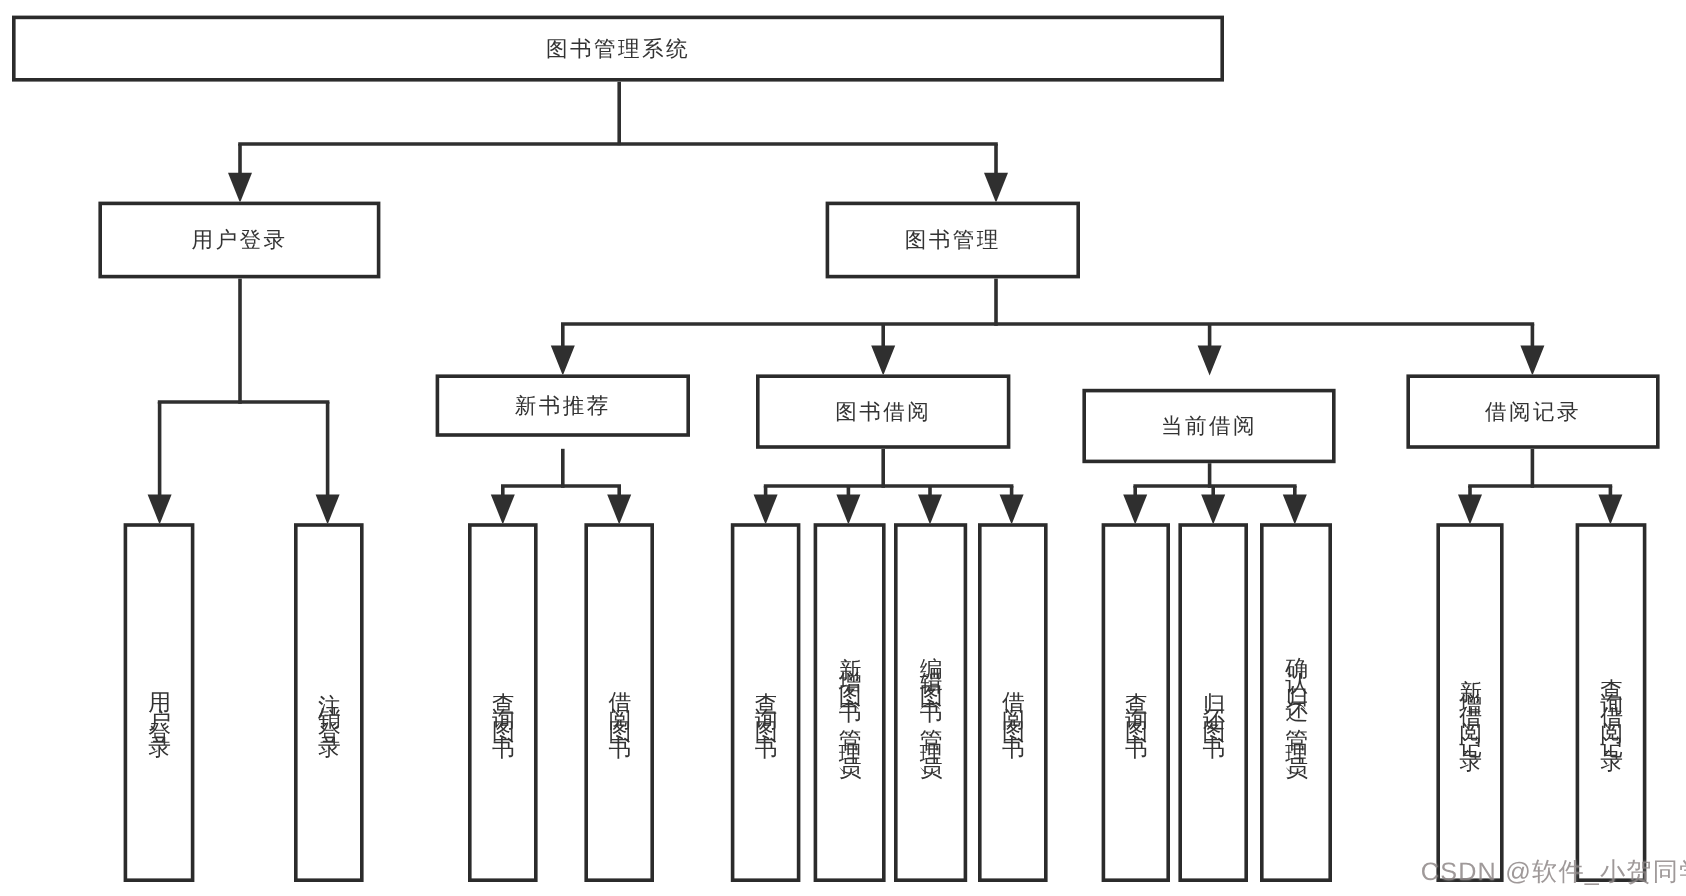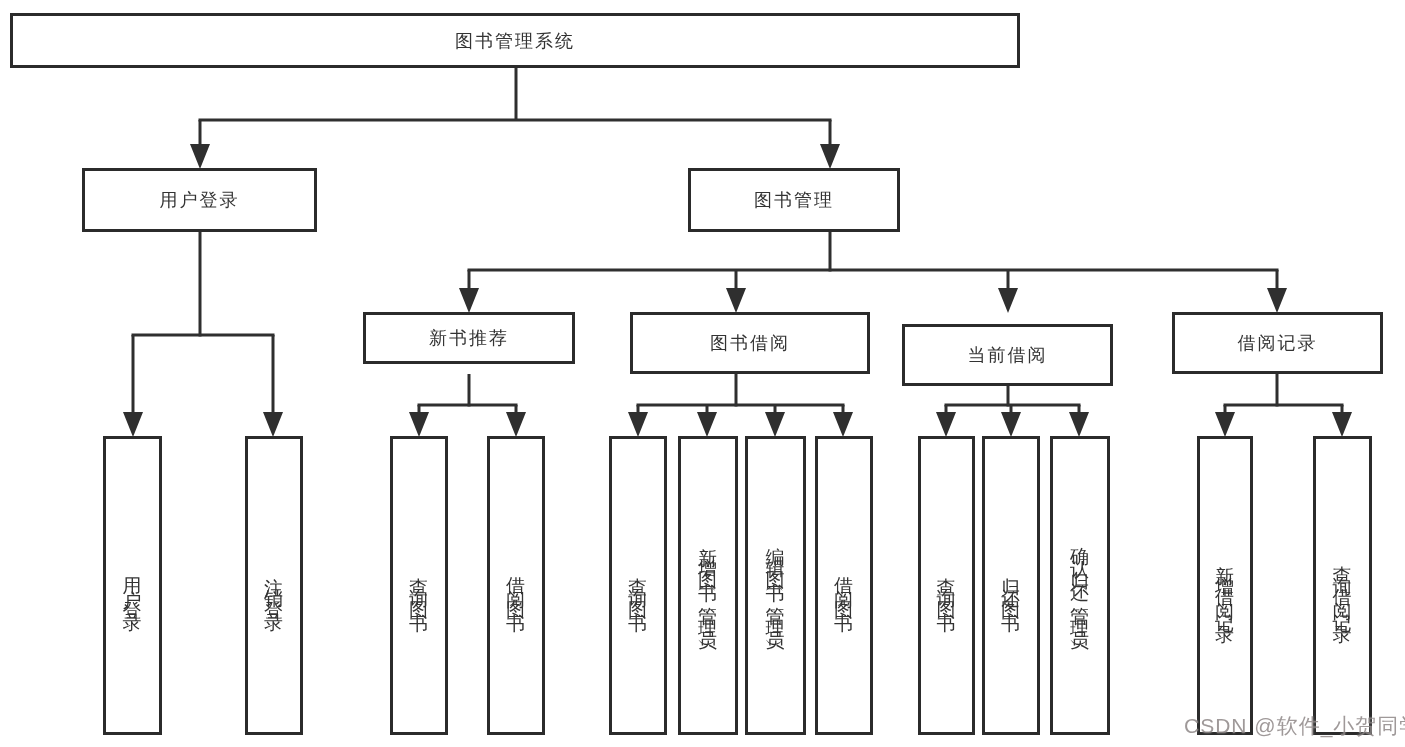--- a/index.html
+++ b/index.html
@@ -136,21 +136,21 @@
   <div class="box hbox" style="left:82px; top:168px; width:235px; height:64px;">
     <span>用户登录</span>
   </div>
   <div class="box hbox" style="left:688px; top:168px; width:212px; height:64px;">
     <span>图书管理</span>
   </div>
 
   <div class="box hbox" style="left:363px; top:312px; width:212px; height:52px;">
     <span>新书推荐</span>
   </div>
-  <div class="box hbox" style="left:630px; top:312px; width:240px; height:62px;font-family:Liberation Mono, monospace;">
+  <div class="box hbox" style="left:630px; top:312px; width:212px; height:62px;font-family:Liberation Mono, monospace;">
     <span>图书借阅</span>
   </div>
   <div class="box hbox" style="left:902px; top:312px; width:211px; height:62px;margin-top:12px;">
     <span>当前借阅</span>
   </div>
   <div class="box hbox" style="left:1172px; top:312px; width:211px; height:62px;text-align:center;">
     <span>借阅记录</span>
   </div>
 
   <div class="box vbox" style="left:103px; top:436px; width:59px; height:299px;">

